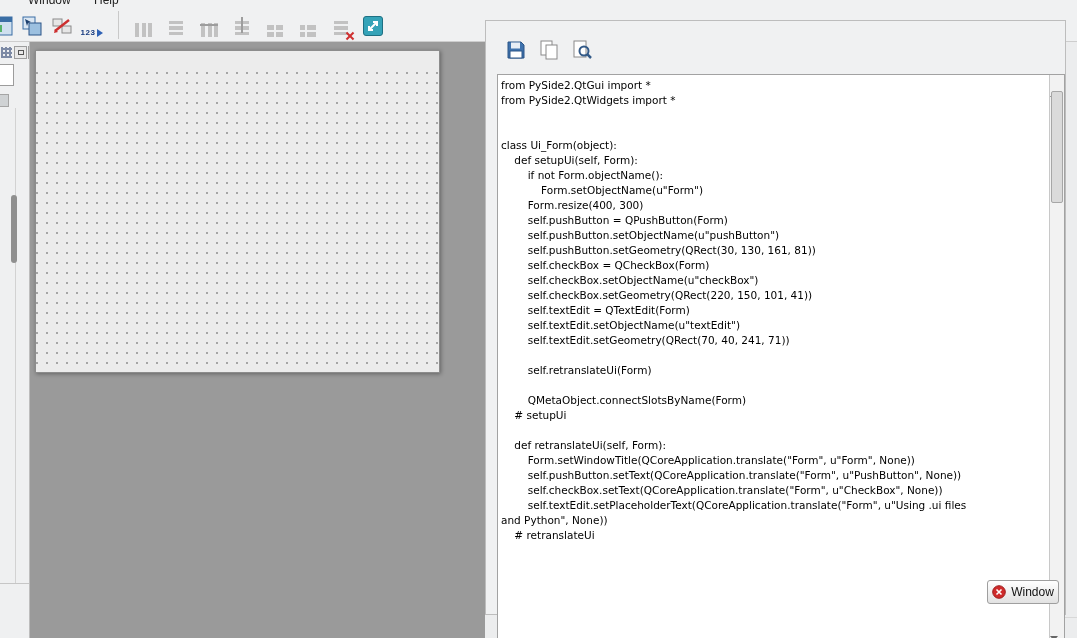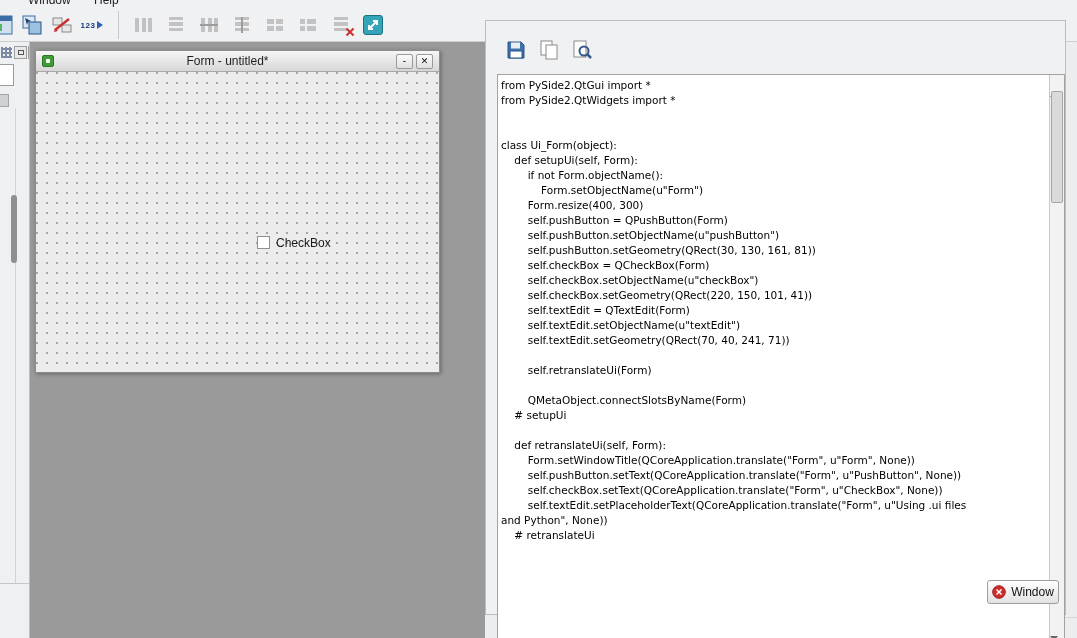--- a/index.html
+++ b/index.html
@@ -4,21 +4,21 @@
 <style>
   *{box-sizing:border-box;margin:0;padding:0}
   body{width:1077px;height:638px;position:relative;overflow:hidden;
        background:#ecedee;font-family:"Liberation Sans","DejaVu Sans",sans-serif;color:#1a1a1a}
 
   
   .topbar{position:absolute;left:0;top:0;width:1077px;height:42px;background:#f0f1f2;border-bottom:1px solid #cdcdcd}
   .menubar{position:absolute;left:0;top:0;height:8px;width:420px;overflow:hidden}
   .menubar .mi{position:absolute;top:-7px;font-size:12px;color:#222}
   .mi-window{left:28px}.mi-help{left:94px}
-  .tbi{position:absolute;top:13px;width:24px;height:24px;display:flex;align-items:center;justify-content:center}
+  .tbi{position:absolute;top:13px;width:24px;height:24px;display:flex;align-items:flex-end;justify-content:center}
   .tsep{position:absolute;top:11px;width:1px;height:28px;background:#c9c9c9}
   .lbars-v{width:17px;height:14px;background:repeating-linear-gradient(90deg,#c2c2c2 0 4px,rgba(0,0,0,0) 4px 6.5px)}
   .lbars-h{width:14px;height:16px;background:repeating-linear-gradient(180deg,#c2c2c2 0 3px,rgba(0,0,0,0) 3px 5.5px)}
   .splitline-h{position:absolute;left:3px;right:3px;top:50%;height:2px;margin-top:-1px;background:#9d9d9d}
   .splitline-v{position:absolute;top:4px;bottom:4px;left:50%;width:2px;margin-left:-1px;background:#9d9d9d}
   .gr{position:relative;width:16px;height:12px}
   .gr i{position:absolute;left:0;top:0;width:7px;height:5px;background:#c2c2c2;box-shadow:9px 0 #c2c2c2,0 7px #c2c2c2,9px 7px #c2c2c2}
   .fr{position:relative;width:16px;height:12px}
   .fr i.c1{position:absolute;left:0;top:0;width:5px;height:5px;background:#c2c2c2;box-shadow:0 7px #c2c2c2}
   .fr i.c2{position:absolute;left:7px;top:0;width:9px;height:5px;background:#c2c2c2;box-shadow:0 7px #c2c2c2}
@@ -181,33 +181,21 @@
   <span class="dbtn close">✕</span>
   <span class="dockinput"></span>
   <span class="dockico2"></span>
   <span class="dockline"></span>
   <span class="dockthumb"></span>
   <span class="dockhr"></span>
 </div>
 
 <div class="mdi">
   <div class="formwin">
-    <div class="formtitle">
-      <span class="formicon">
-          <i></i>
-        </span>
-      <span class="formtitletext">Form - untitled*</span>
-      <span class="wbtn min">-</span>
-      <span class="wbtn cls">✕</span>
-    </div>
     <div class="formcanvas">
-      <div class="w-check">
-        <span class="cbox"></span>
-        <span>CheckBox</span>
-      </div>
     </div>
   </div>
 </div>
 
 <div class="resdock">
   <div class="resbox">
     <span class="reslabel">&lt;resource root&gt;</span>
   </div>
 </div>
 

